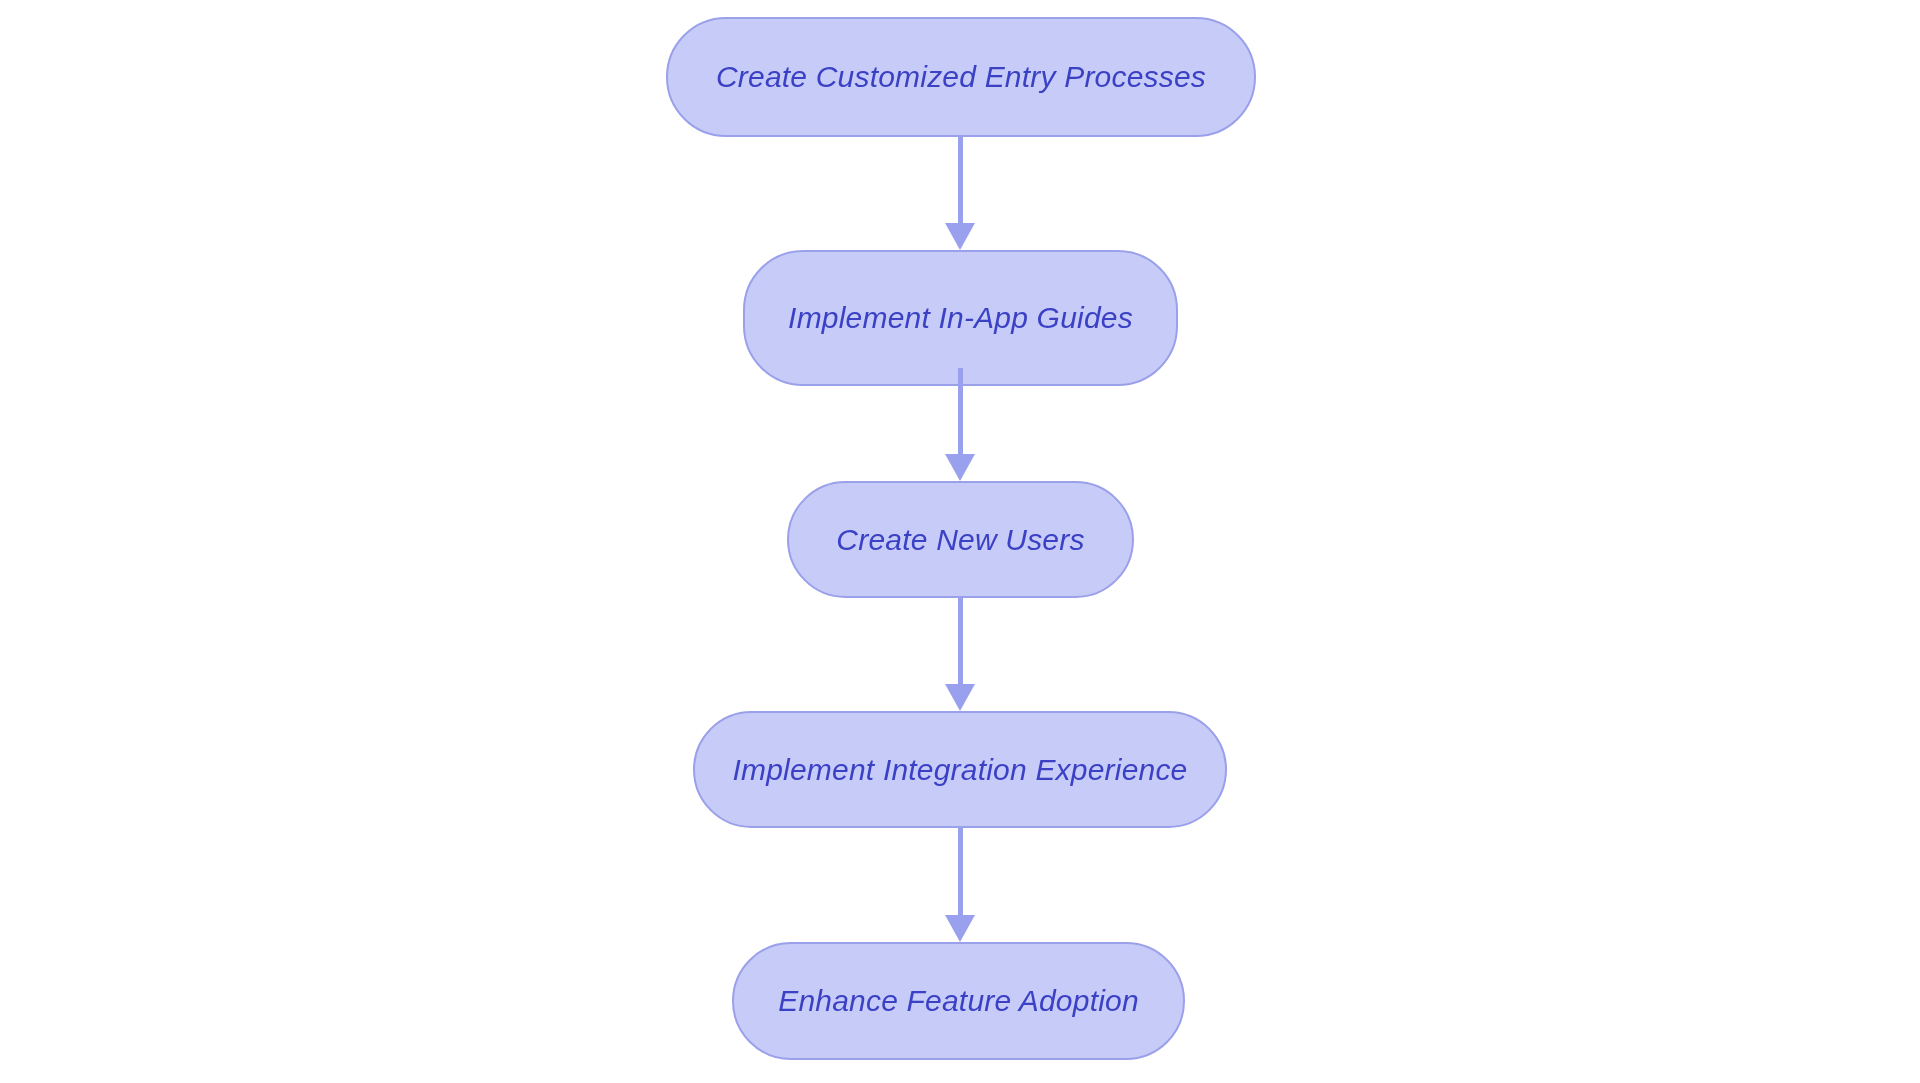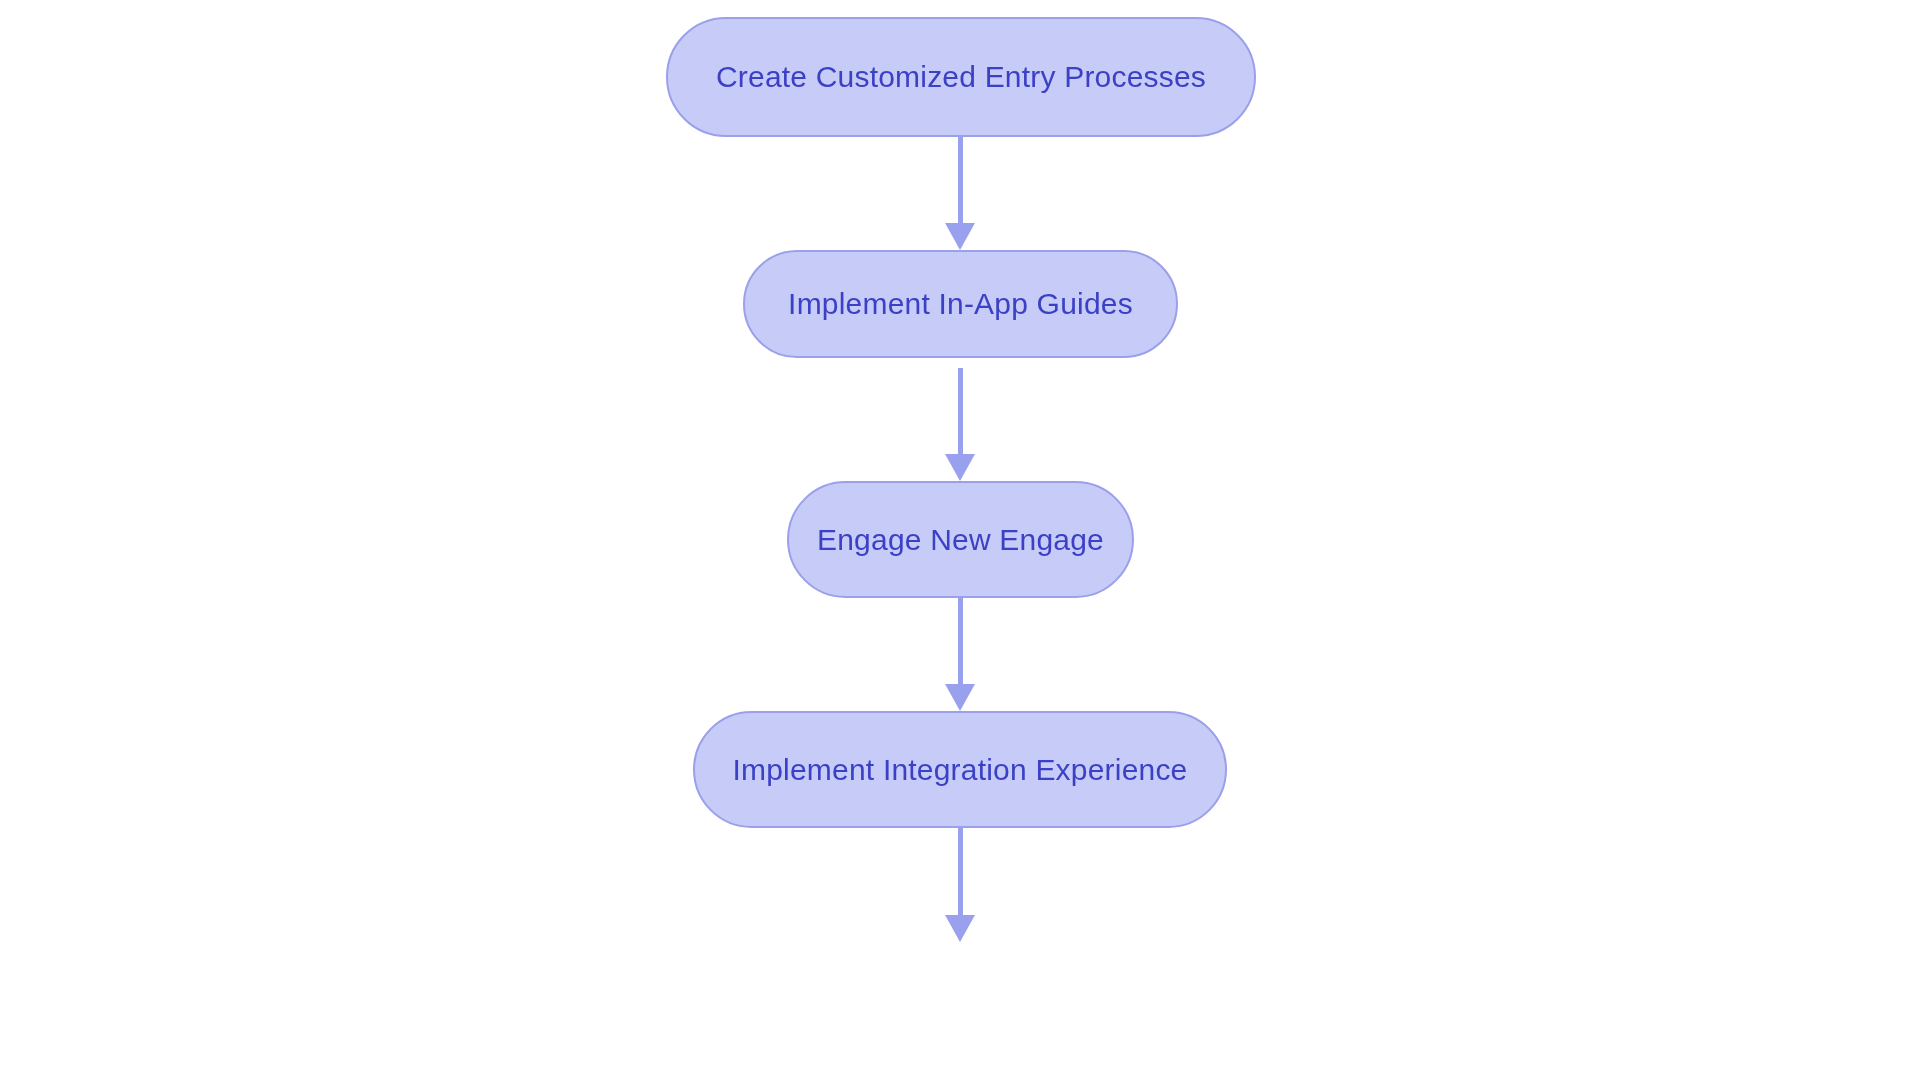--- a/index.html
+++ b/index.html
@@ -25,20 +25,21 @@
   }
   .node {
     position: absolute;
     background: var(--node-fill);
     border: 2px solid var(--node-border);
     border-radius: 60px;
     display: flex;
     align-items: center;
     justify-content: center;
     text-align: right;
+    font-style: italic;
   }
   .node-label {
     color: var(--node-text);
     font-size: 30px;
     font-weight: 500;
     letter-spacing: 0.2px;
     white-space: nowrap;
   }
   .arrow {
     position: absolute;
@@ -70,41 +71,44 @@
 
   <div class="node" style="left:666px; top:17px; width:590px; height:120px;">
     <span class="node-label">Create Customized Entry Processes</span>
   </div>
 
   <div class="arrow" style="left:960px; top:137px; height:113px;">
     <div class="arrow-line"></div>
     <div class="arrow-head"></div>
   </div>
 
-  <div class="node" style="left:743px; top:250px; width:435px; height:108px;">
+  <div class="node" style="left:743px; top:250px; width:435px; height:136px;">
     <span class="node-label">Implement In-App Guides</span>
   </div>
 
   <div class="arrow" style="left:960px; top:368px; height:113px;">
     <div class="arrow-line"></div>
     <div class="arrow-head"></div>
   </div>
 
   <div class="node" style="left:787px; top:481px; width:347px; height:117px;">
-    <span class="node-label">Engage New Engage</span>
+    <span class="node-label">Create New Users</span>
   </div>
 
   <div class="arrow" style="left:960px; top:598px; height:113px;">
     <div class="arrow-line"></div>
     <div class="arrow-head"></div>
   </div>
 
   <div class="node" style="left:693px; top:711px; width:534px; height:117px;">
     <span class="node-label">Implement Integration Experience</span>
   </div>
 
   <div class="arrow" style="left:960px; top:828px; height:114px;">
     <div class="arrow-line"></div>
     <div class="arrow-head"></div>
   </div>
 
+  <div class="node" style="left:732px; top:942px; width:453px; height:118px;">
+    <span class="node-label">Enhance Feature Adoption</span>
+  </div>
 
 </div>
 
 </body></html>

